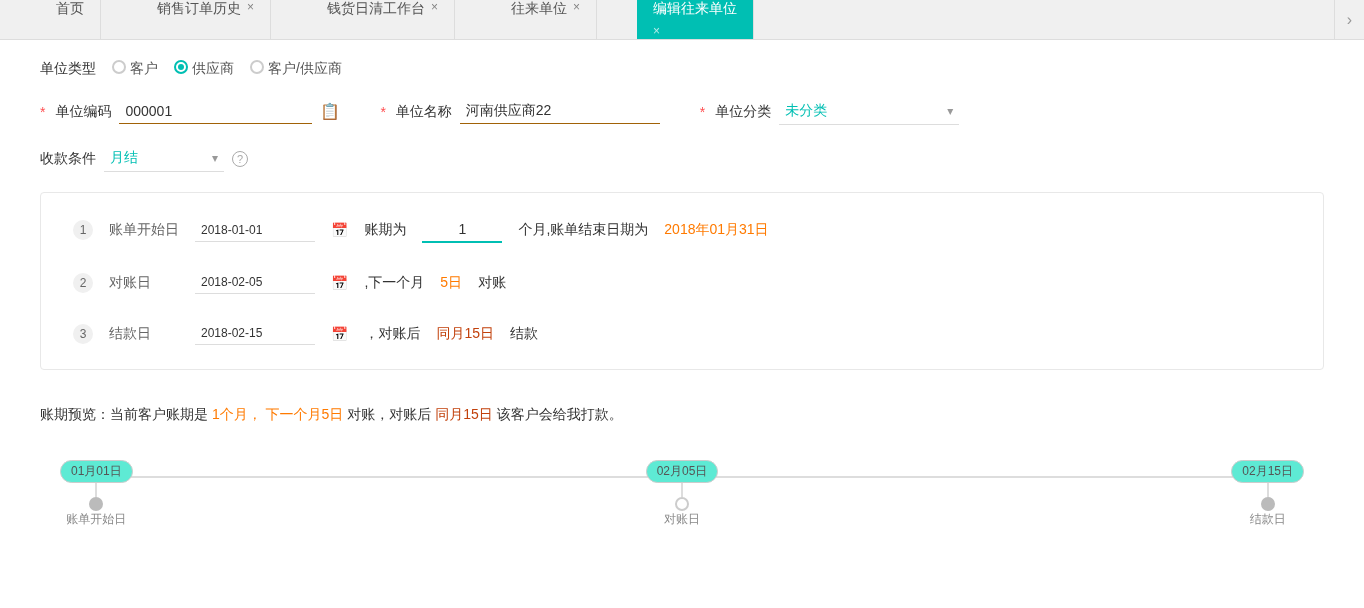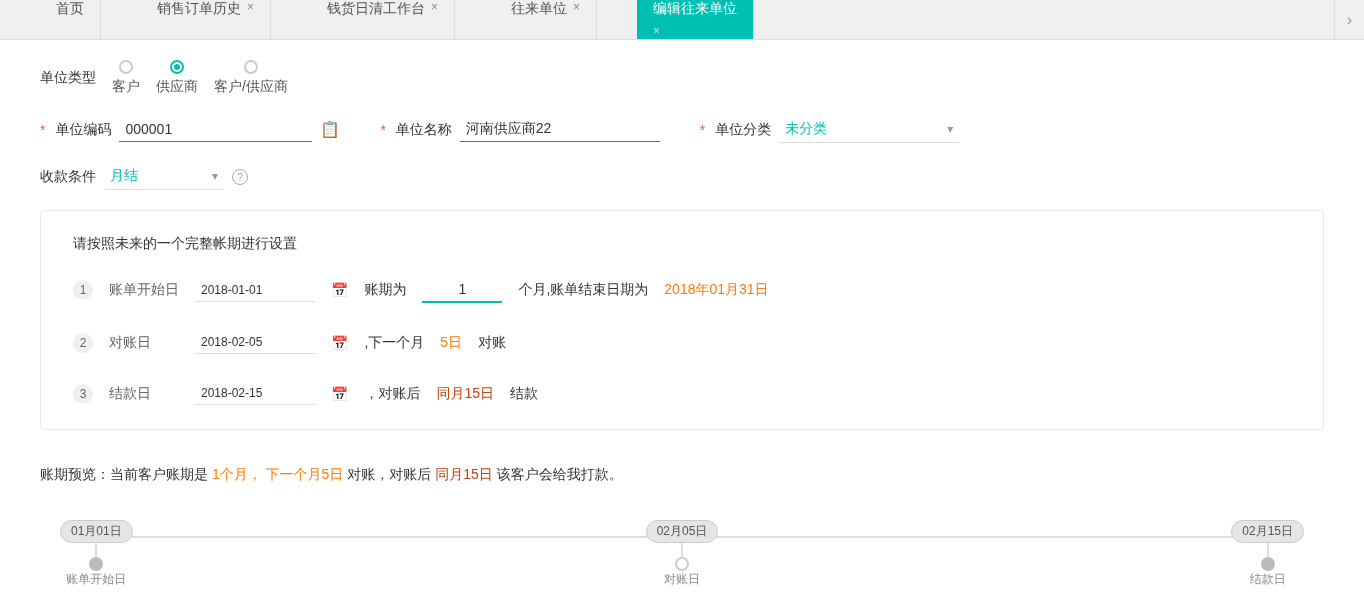--- a/index.html
+++ b/index.html
@@ -73,25 +73,23 @@
       margin-right: 2px;
     }
     .radio-group {
       display: flex;
       align-items: center;
       gap: 16px;
       margin-left: 8px;
     }
     .radio-item {
       display: flex;
-      align-items: center;
       gap: 4px;
       cursor: pointer;
       color: #555;
-      flex-direction: column;
     }
     .radio-circle {
       width: 14px;
       height: 14px;
       border-radius: 50%;
       border: 2px solid #ccc;
       display: flex;
       align-items: center;
       justify-content: center;
     }
@@ -267,21 +265,21 @@
       flex-shrink: 0;
     }
     .timeline-dot.start { border-color: #bbb; background: #bbb; }
     .timeline-dot.end { border-color: #bbb; background: #bbb; }
     .timeline-badge {
       border: 1px solid #ccc;
       border-radius: 12px;
       padding: 2px 10px;
       font-size: 12px;
       color: #555;
-      background: #e5e5e5;
+      background: #5eead4;
       white-space: nowrap;
     }
     .timeline-label {
       font-size: 12px;
       color: #888;
       white-space: nowrap;
     }
     .timeline-point-wrap {
       display: flex;
       flex-direction: column;
@@ -359,21 +357,20 @@
   <div class="form-row">
     <span class="form-label">收款条件</span>
     <div class="select-field" style="min-width:120px;">
       <span class="value">月结</span>
       <span class="dropdown-arrow">▾</span>
     </div>
     <div class="help-icon">?</div>
   </div>
 
   <div class="settings-box">
-    <div class="settings-title">请按照未来的一个完整帐期进行设置</div>
 
     <div class="setting-row">
       <div class="setting-num">1</div>
       <span class="setting-label">账单开始日</span>
       <input class="setting-date-input" type="text" value="2018-01-01" style="">
       <span class="cal-icon">📅</span>
       <span class="setting-desc">账期为</span>
       <input class="period-input" type="text" value="1" style="">
       <span class="setting-desc">个月,账单结束日期为</span>
       <span class="orange-text">2018年01月31日</span>

